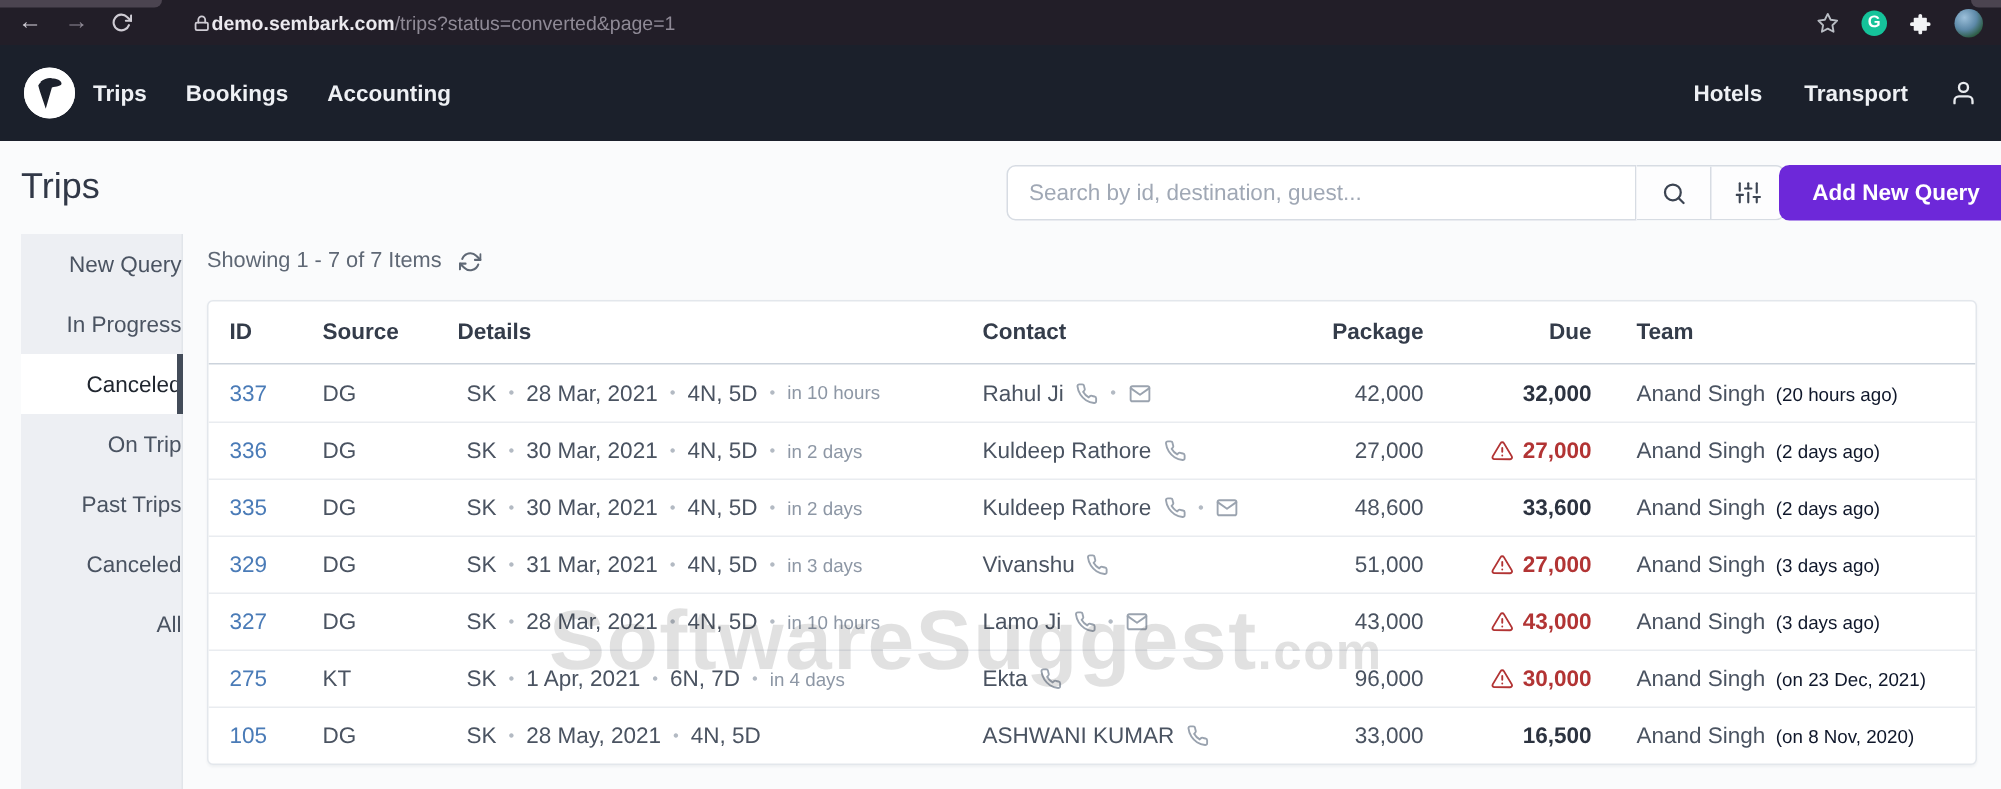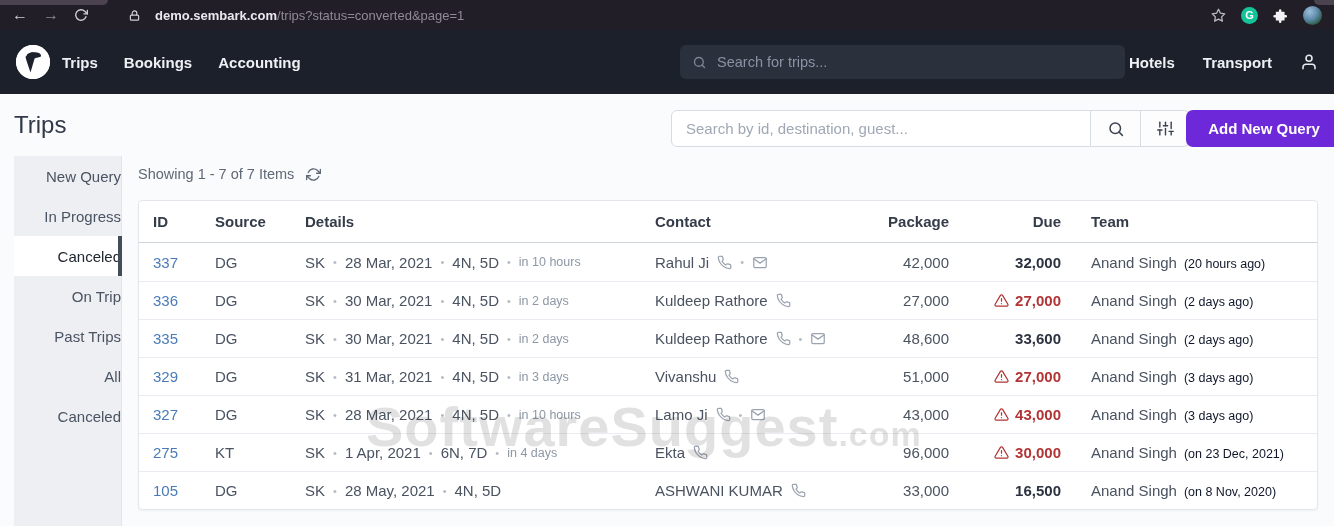--- a/index.html
+++ b/index.html
@@ -8,21 +8,21 @@
 
   
   .chrome { position:absolute; top:0; left:0; right:0; height:30px; background:#221e28; }
   .chrome-strip { position:absolute; top:0; height:5px; background:#4b4450; }
   .chrome-strip.left { left:0; width:108px; border-bottom-right-radius:6px; }
   .chrome-strip.right { right:0; width:20px; border-bottom-left-radius:6px; }
   .chrome-inner { display:flex; align-items:center; height:100%; padding:0 12px; gap:15px; color:#cfccd4; }
   .nav-arrow { font-size:16px; line-height:1; cursor:pointer; }
   .nav-arrow.dim { color:#8d8894; }
   .chrome svg { display:block; }
-  .lockwrap { margin-left:26px; display:flex; align-items:center; gap:15px; }
+  .lockwrap { margin-left:26px; display:flex; align-items:center; gap:1px; }
   .url { font-size:13px; color:#8f8a96; white-space:nowrap; cursor:text; }
   .url b { color:#ebe9ee; font-weight:700; }
   .chrome-spacer { flex:1; }
   .gram { width:17px; height:17px; border-radius:50%; background:#15c39a; color:#fff; font-size:11px; font-weight:700; display:flex; align-items:center; justify-content:center; cursor:pointer; }
   .avatar { width:19px; height:19px; border-radius:50%; cursor:pointer;
             background:radial-gradient(circle at 35% 30%, #9cc0da 0%, #5d89a8 45%, #2e5d46 75%, #20402f 100%); }
 
   
   .nav { position:absolute; top:30px; left:0; right:0; height:64px; background:#1b202b; display:flex; align-items:center; padding:0 16px; }
   .logo { width:34px; height:34px; border-radius:50%; background:#ffffff; display:flex; align-items:center; justify-content:center; cursor:pointer; flex:0 0 auto; }
@@ -54,21 +54,21 @@
   .refresh-btn { cursor:pointer; display:flex; }
 
   .card { position:absolute; left:138px; top:200px; width:1180px; background:#fff; border:1px solid #e3e7ec; border-radius:4px; box-shadow:0 1px 2px rgba(20,30,50,.05); overflow:hidden; }
   .grid { display:grid; grid-template-columns:62px 90px 350px 208px 86px 112px 1fr; align-items:center; padding-left:14px; }
   .thead { height:42px; font-weight:700; color:#343c4a; font-size:15px; border-bottom:1px solid #ccd3dc; }
   .thead .num { justify-self:end; }
   .thead .team-h { padding-left:30px; }
   .trow { height:38px; font-size:15px; color:#4a5361; }
   .trow + .trow { border-top:1px solid #e9ecf0; }
   .cell-id { color:#4a7bb7; cursor:pointer; }
-  .cell-details { display:flex; align-items:center; gap:8px; white-space:nowrap; }
+  .cell-details { display:flex; align-items:center; gap:8px; white-space:nowrap;margin-left:6px; }
   .bullet { color:#b3bac3; font-size:11px; }
   .relwrap { display:flex; align-items:center; gap:8px; }
   .relative { color:#8d97a5; font-size:12.5px; }
   .cell-contact { display:flex; align-items:center; gap:8px; white-space:nowrap; }
   .c-icon { display:flex; cursor:pointer; }
   .mailwrap { display:flex; align-items:center; gap:8px; }
   .cell-package { justify-self:end; }
   .cell-due { justify-self:end; display:flex; align-items:center; gap:6px; font-weight:700; color:#2c3340; }
   .cell-due.overdue { color:#b23434; }
   .cell-due .warn { display:none; }
@@ -127,29 +127,20 @@
         <path d="M9.5 12 C13 5.5 24.5 6.5 25 10.5 C25.3 12.6 21.5 12.4 18.6 13.4 L14.5 27.5 C12.6 21.5 10.6 16.5 9.5 12 Z" fill="#1c212c"></path>
         <path d="M11 9.5 C13.2 7.4 16.6 6.6 19 7.1 C16 8 13.4 9.6 12.4 11.4 Z" fill="#1c212c"></path>
       </svg>
   </div>
   <div class="nav-links">
 
   <span class="nav-link">Trips</span>
       <span class="nav-link">Bookings</span>
       <span class="nav-link">Accounting</span>
     </div>
-  <div class="nav-search">
-    <span style="display:flex">
-      <svg width="15" height="15" viewBox="0 0 24 24" fill="none" stroke="#7d8696" stroke-width="2.2" stroke-linecap="round">
-          <circle cx="11" cy="11" r="7"></circle>
-          <line x1="20" y1="20" x2="16" y2="16"></line>
-        </svg>
-    </span>
-    <input placeholder="Search for trips..." style="">
-  </div>
   <div class="nav-right">
     <span style="display:flex; gap:28px;">
 
     <span class="nav-link">Hotels</span>
         <span class="nav-link">Transport</span>
       </span>
     <span style="display:flex">
       <svg width="18" height="18" viewBox="0 0 24 24" fill="none" stroke="#e8eaee" stroke-width="2.1" stroke-linecap="round" stroke-linejoin="round">
           <path d="M20 21v-2a4 4 0 0 0-4-4H8a4 4 0 0 0-4 4v2"></path>
           <circle cx="12" cy="7" r="4"></circle>
@@ -202,25 +193,25 @@
 
     <div class="side-item">
       <span>On Trip</span>
     </div>
 
     <div class="side-item">
       <span>Past Trips</span>
     </div>
 
     <div class="side-item">
+      <span>Canceled</span>
+    </div>
+
+    <div class="side-item">
       <span>All</span>
-    </div>
-
-    <div class="side-item">
-      <span>Canceled</span>
     </div>
   </div>
 
 <div class="summary-row">
   <span>Showing 1 - 7 of 7 Items</span>
   <span class="refresh-btn">
     <svg width="15" height="15" viewBox="0 0 24 24" fill="none" stroke="#5f6875" stroke-width="2.2" stroke-linecap="round" stroke-linejoin="round">
         <path d="M23 4v6h-6"></path>
         <path d="M1 20v-6h6"></path>
         <path d="M3.51 9a9 9 0 0 1 14.85-3.36L23 10"></path>

